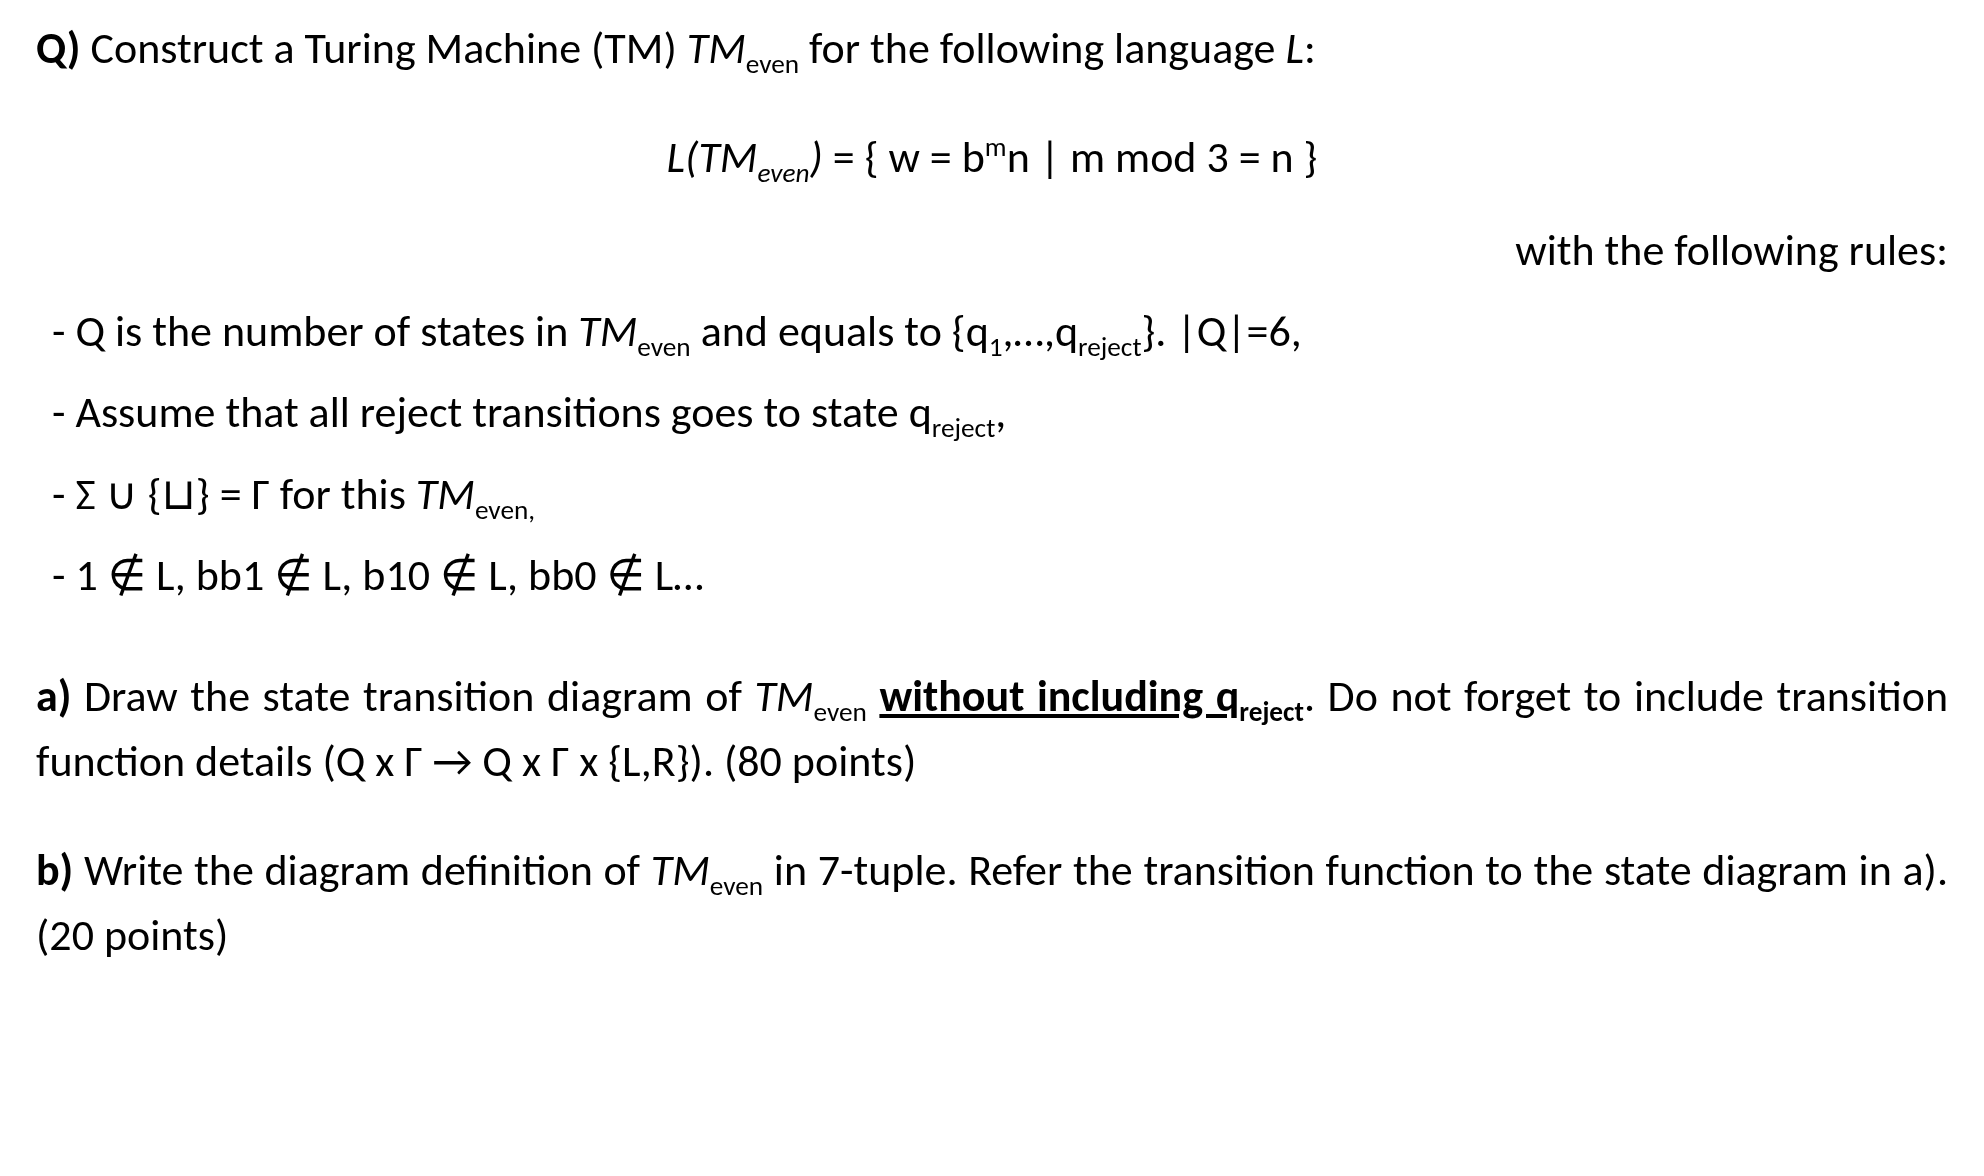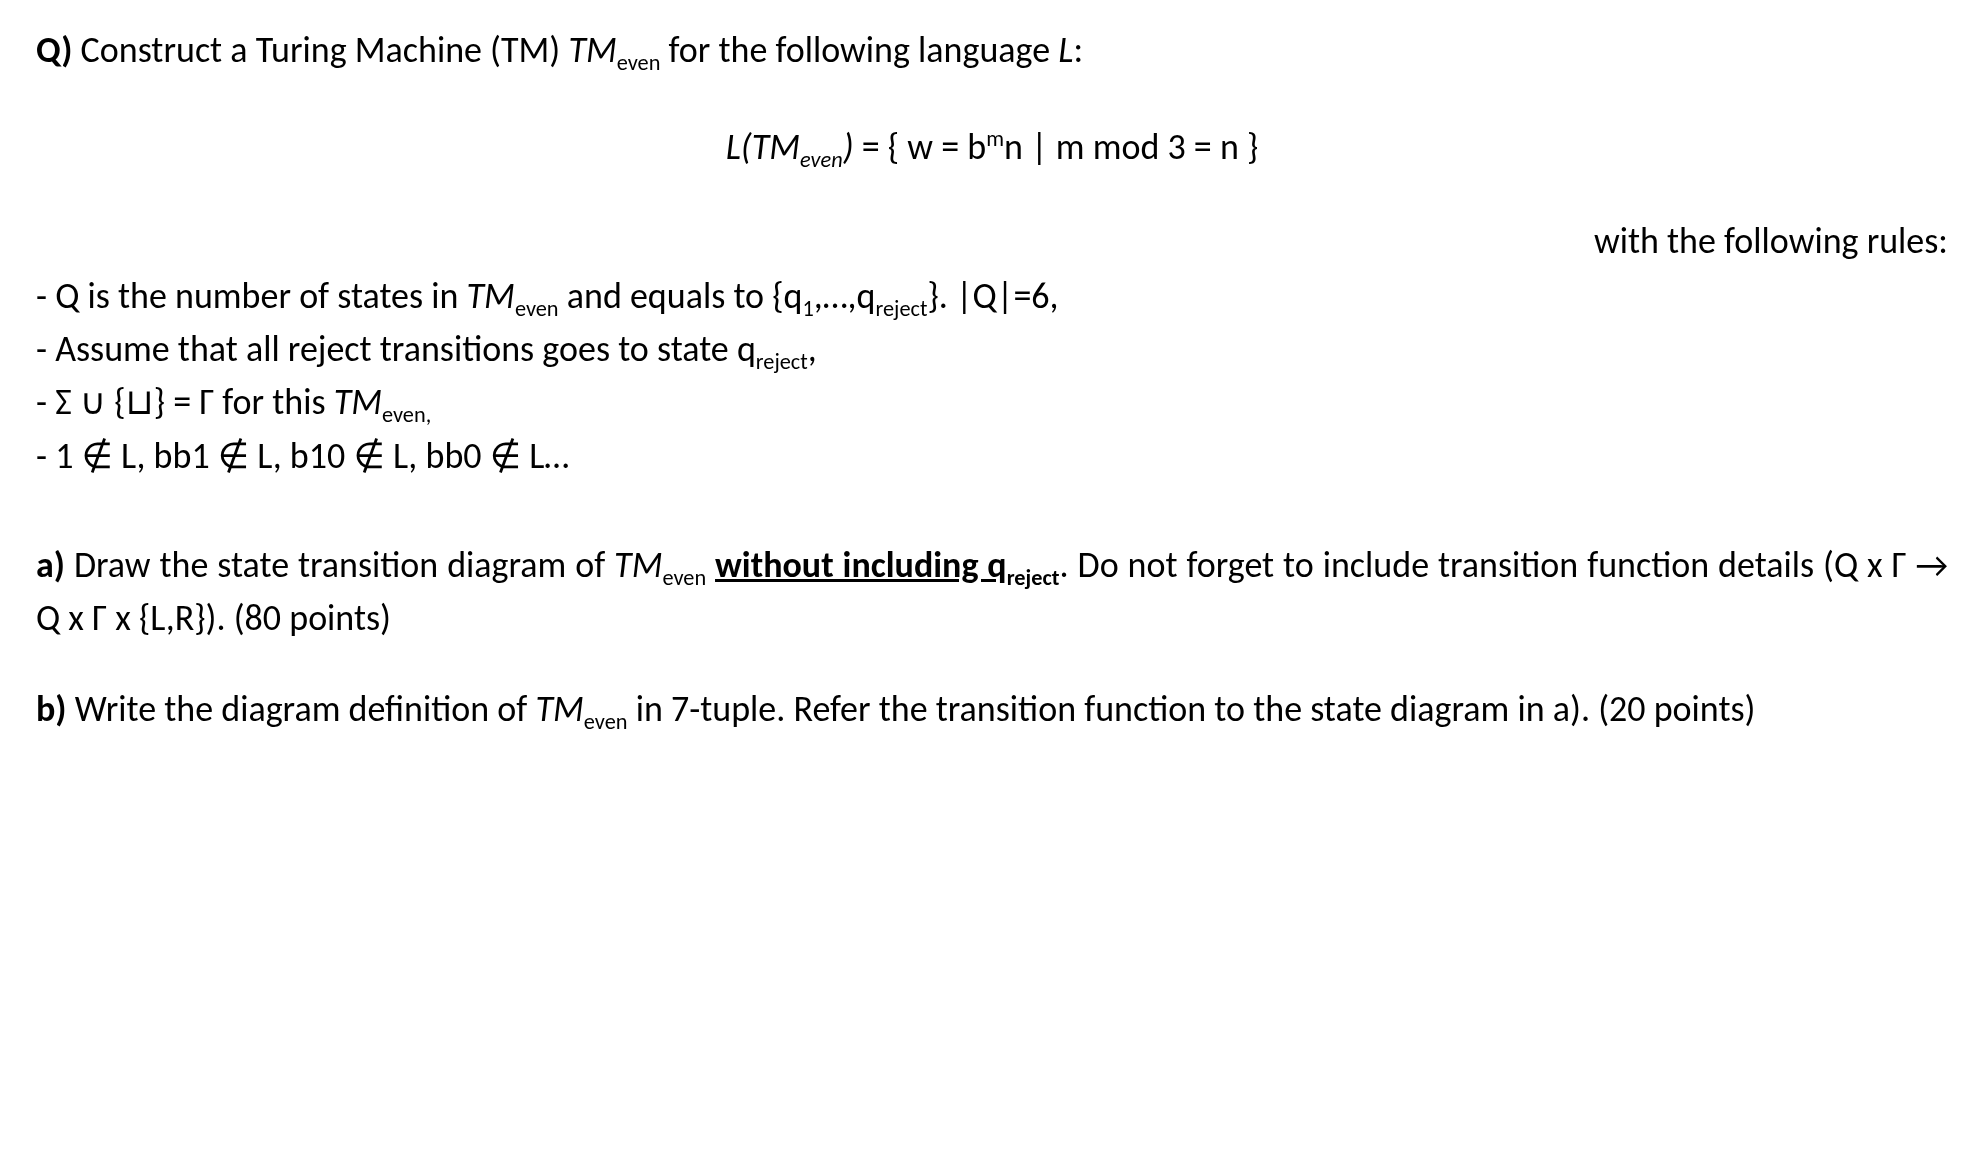--- a/index.html
+++ b/index.html
@@ -5,22 +5,22 @@
   html, body {
     margin: 0;
     padding: 0;
     width: 1984px;
     height: 1176px;
     background: #ffffff;
     font-family: "Calibri", "Segoe UI", Arial, sans-serif;
     color: #000000;
   }
   .page {
-    padding: 24px 36px;
-    font-size: 36px;
+    padding: 16px 36px;
+    font-size: 44px;
     line-height: 1.48;
     text-align: left;
   }
   .q-prefix {
     font-weight: 700;
   }
   .italic {
     font-style: italic;
   }
   sub {
@@ -28,25 +28,25 @@
     vertical-align: sub;
     line-height: 0;
   }
   sup {
     font-size: 0.62em;
     vertical-align: super;
     line-height: 0;
   }
   .formula {
     text-align: center;
-    margin: 44px 0 40px 0;
+    margin: 44px 0 28px 0;
     font-style: italic;
   }
   .rules p {
-    margin: 0;
+    margin: 16px;
     text-align: left;
   }
   .rules {
     margin-bottom: 56px;
   }
   .part {
     text-align: justify;
     text-justify: inter-word;
     margin-bottom: 38px;
   }

